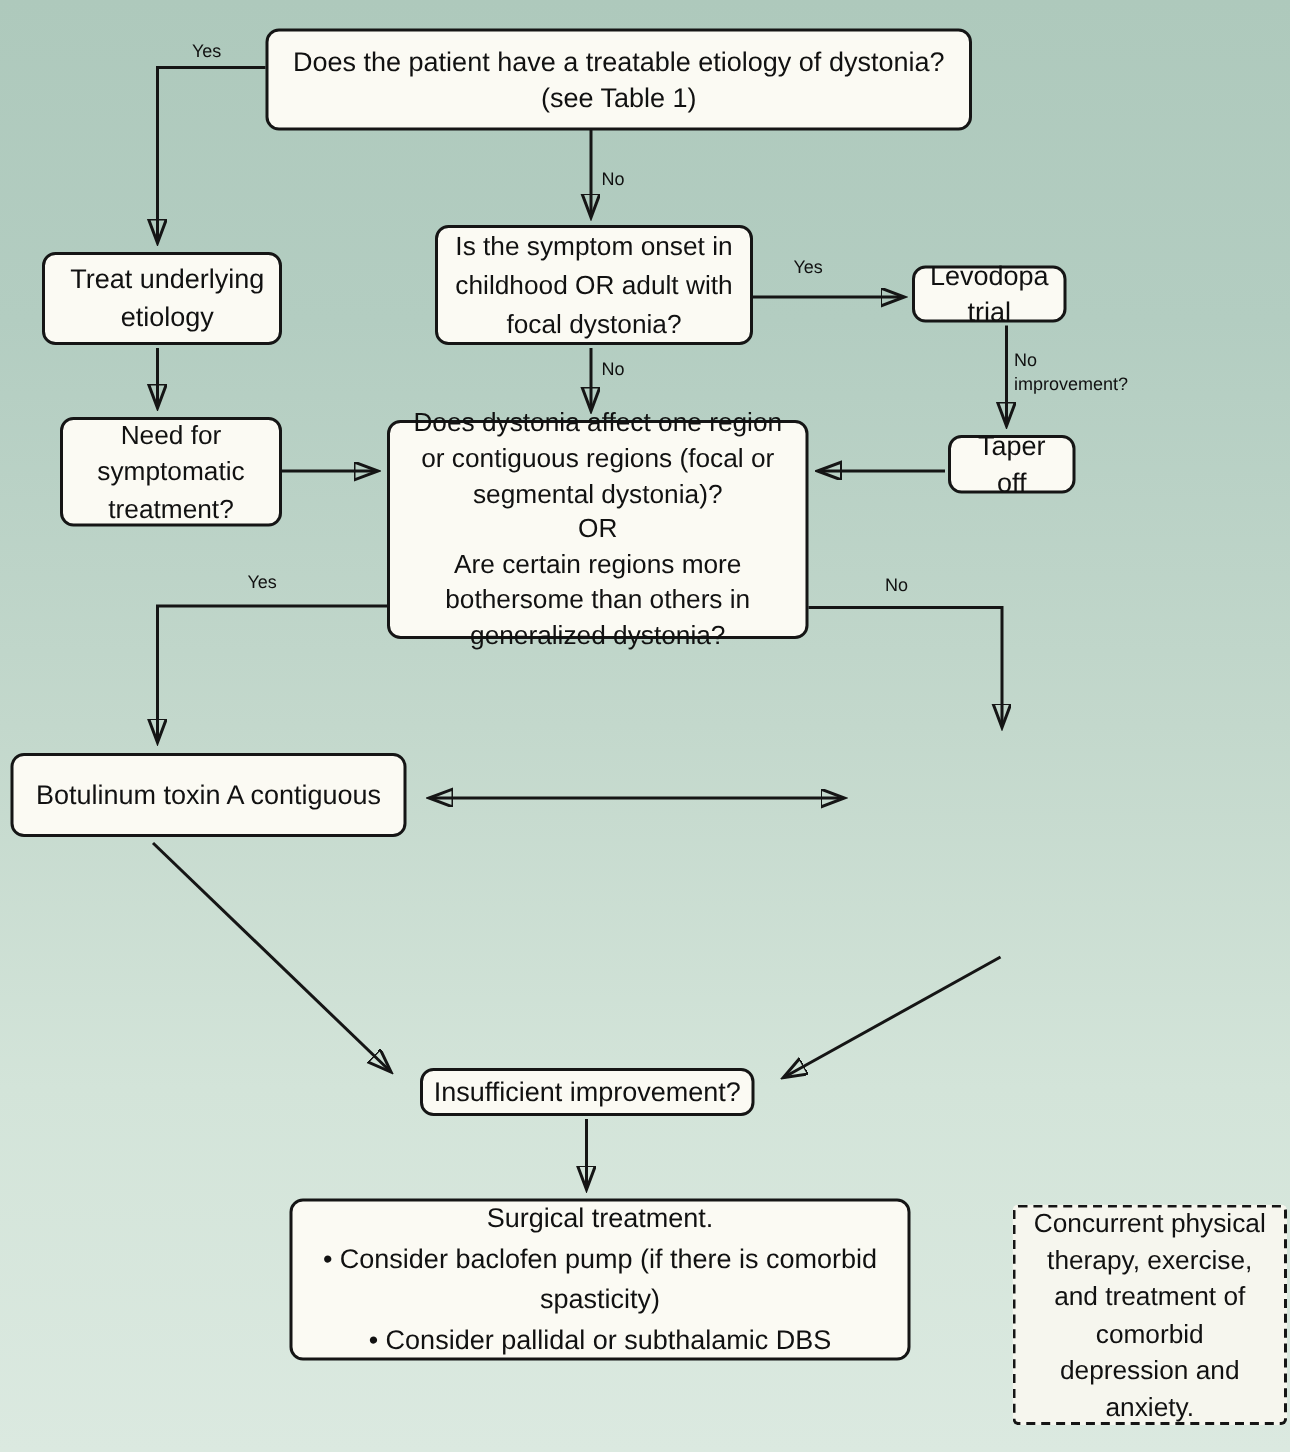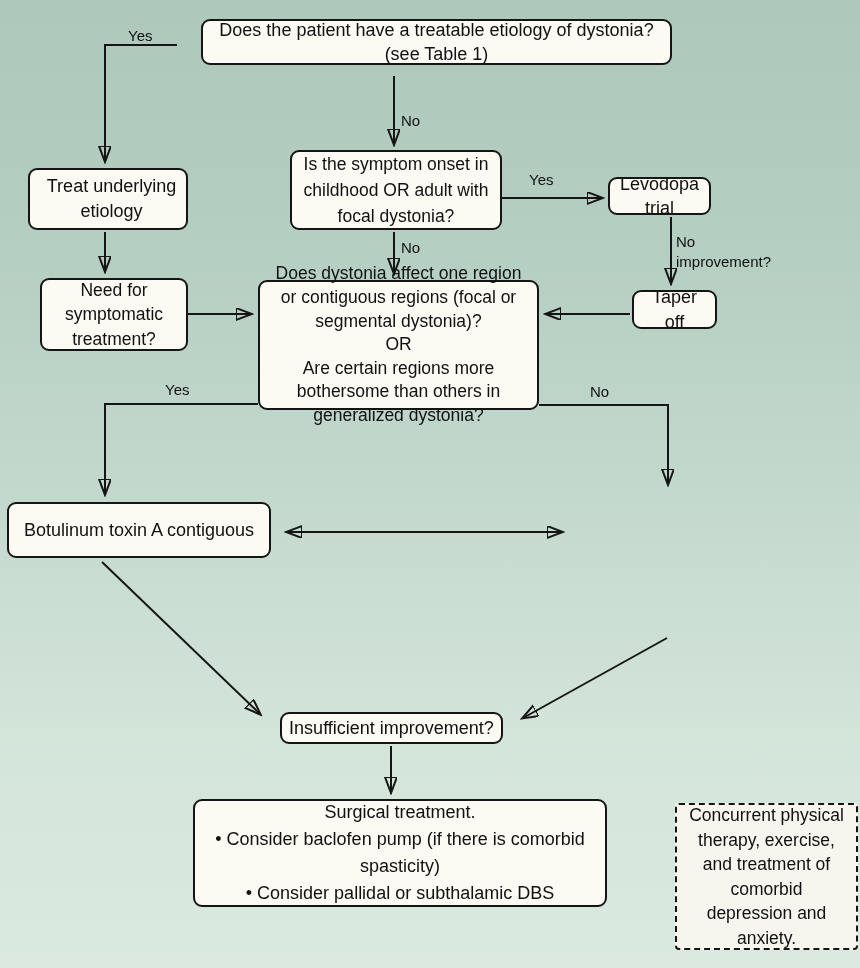--- a/index.html
+++ b/index.html
@@ -19,30 +19,30 @@
     display:flex;align-items:center;justify-content:center;
     text-align:center;white-space:pre-line;
     font-size:18px;line-height:1.35;padding:2px 6px;
   }
   .node.dashed{border-style:dashed;border-radius:4px;background:#f6f6ee;}
   .lh14{line-height:1.4;}
   .lh15{line-height:1.5;}
   .lh16{line-height:1.6;font-size:17.5px;}
   .small{font-size:17.5px;}
   .label{
-    position:absolute;z-index:2;font-size:15px;line-height:1.35;
+    position:absolute;z-index:2;font-size:12px;line-height:1.35;
     white-space:pre-line;color:#111111;
   }
   
-  #n-treatable   {left:177px;top:19px; width:471px;height:46px;margin-left:24px;}
+  #n-treatable   {left:177px;top:19px; width:471px;height:68px;}
   #n-treat-under {left:28px; top:168px;width:160px;height:62px;padding-left:13px;}
   #n-symptom     {left:290px;top:150px;width:212px;height:80px;}
   #n-levodopa    {left:608px;top:177px;width:103px;height:38px;}
   #n-need        {left:40px; top:278px;width:148px;height:73px;}
-  #n-central     {left:258px;top:280px;width:281px;height:130px;}
+  #n-central     {left:258px;top:280px;width:281px;height:146px;}
   #n-taper       {left:632px;top:290px;width:85px; height:39px;}
   #n-botulinum   {left:7px;  top:502px;width:264px;height:56px;}
   #n-systemic    {left:581px;top:491px;width:182px;height:144px;}
   #n-insufficient{left:280px;top:712px;width:223px;height:32px;}
   #n-surgical    {left:193px;top:799px;width:414px;height:108px;}
   #n-concurrent  {left:675px;top:803px;width:183px;height:147px;}
   
   #l-yes-top     {left:128px;top:26px;}
   #l-no-top      {left:401px;top:111px;}
   #l-yes-levo    {left:529px;top:170px;}

